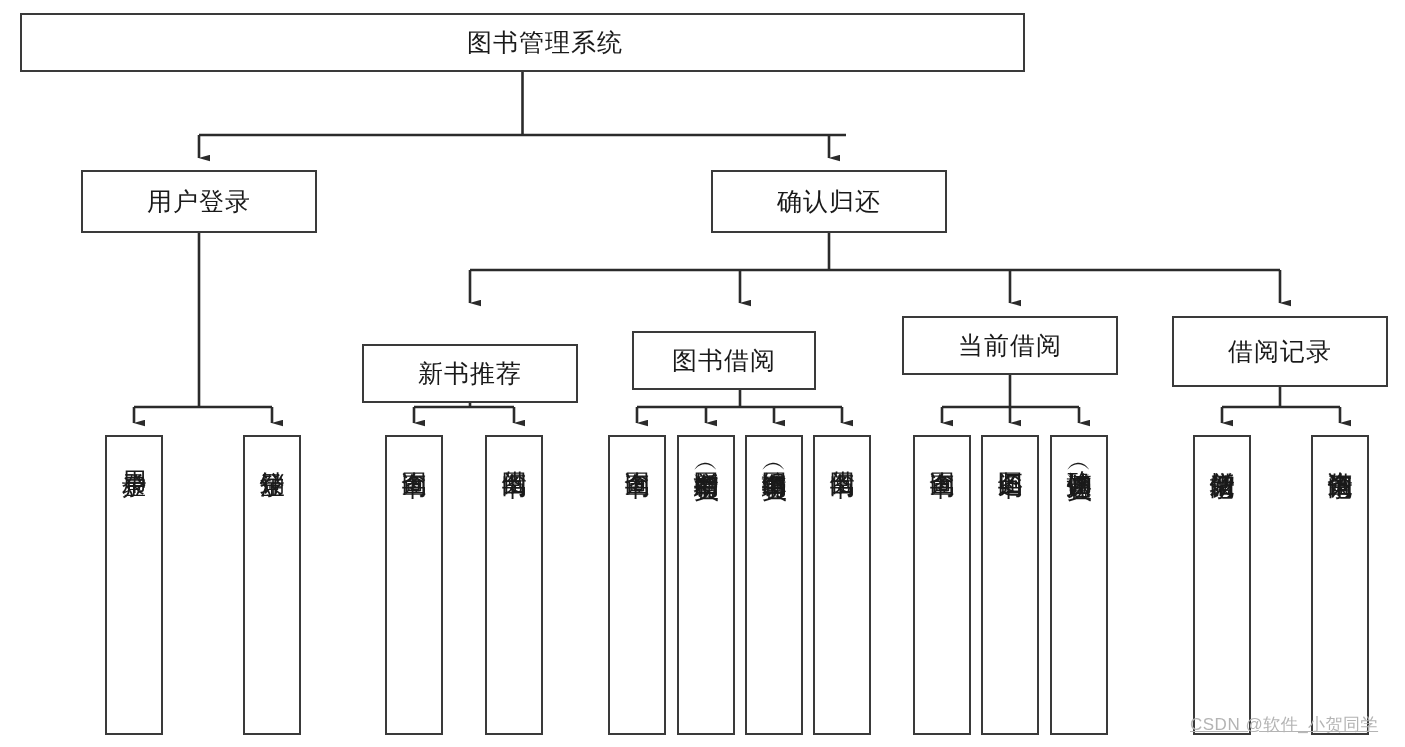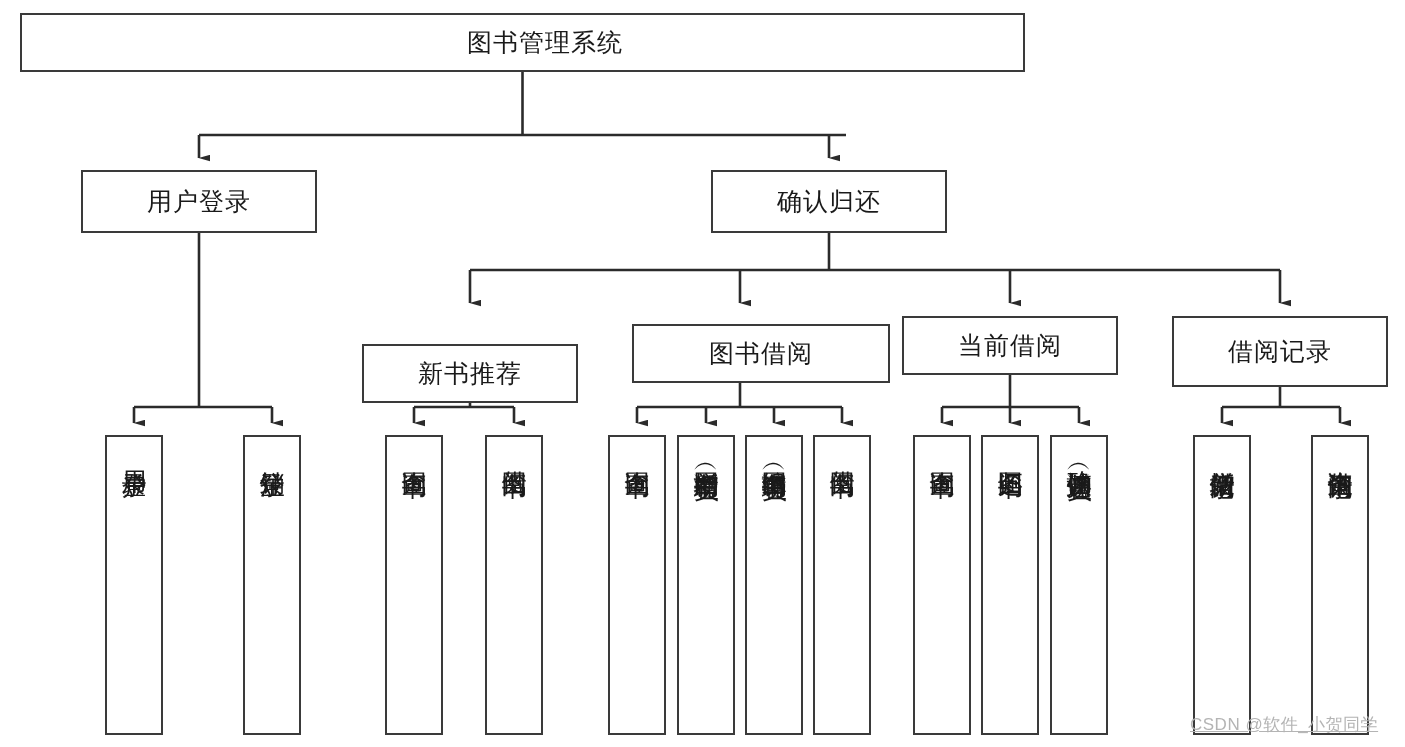--- a/index.html
+++ b/index.html
@@ -124,21 +124,21 @@
   <div class="node h" style="left:81px; top:170px; width:236px; height:63px;">
     <span>用户登录</span>
   </div>
   <div class="node h" style="left:711px; top:170px; width:236px; height:63px;">
     <span>确认归还</span>
   </div>
 
   <div class="node h" style="left:362px; top:316px; width:216px; height:59px;margin-top:28px;">
     <span>新书推荐</span>
   </div>
-  <div class="node h" style="left:632px; top:324px; width:258px; height:59px;justify-content:center;">
+  <div class="node h" style="left:632px; top:331px; width:184px; height:59px;justify-content:center;">
     <span>图书借阅</span>
   </div>
   <div class="node h" style="left:902px; top:316px; width:216px; height:59px;">
     <span>当前借阅</span>
   </div>
   <div class="node h" style="left:1172px; top:316px; width:216px; height:71px;">
     <span>借阅记录</span>
   </div>
 
   <div class="node leaf" style="left:105px; top:435px; width:58px; height:300px;">

